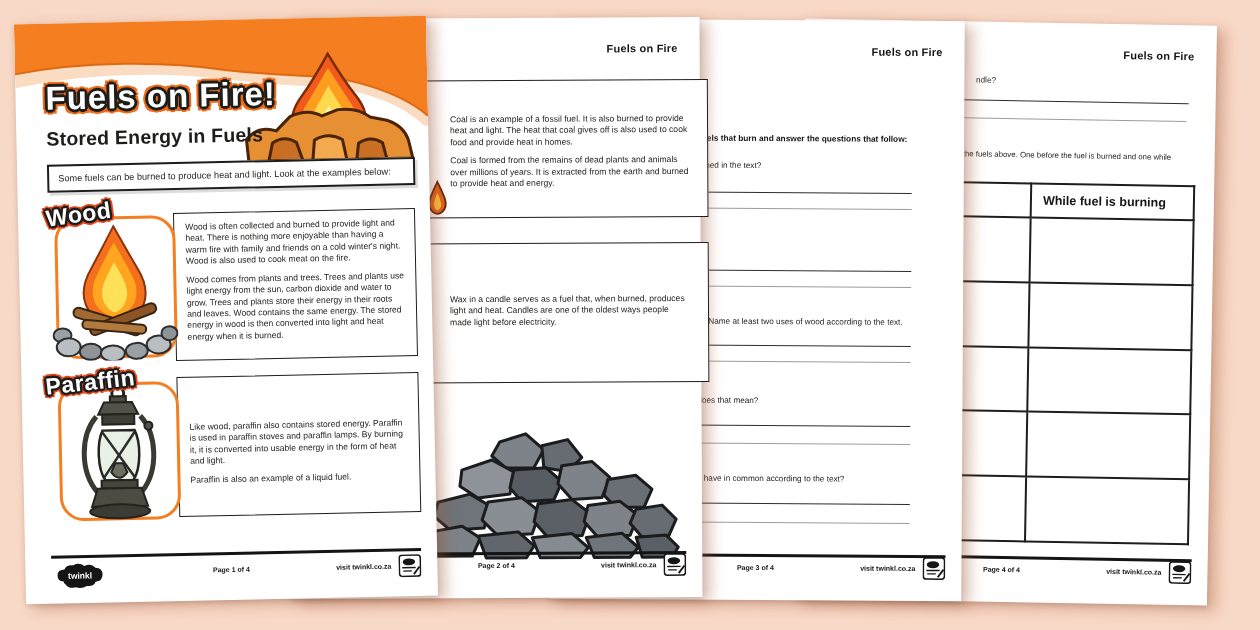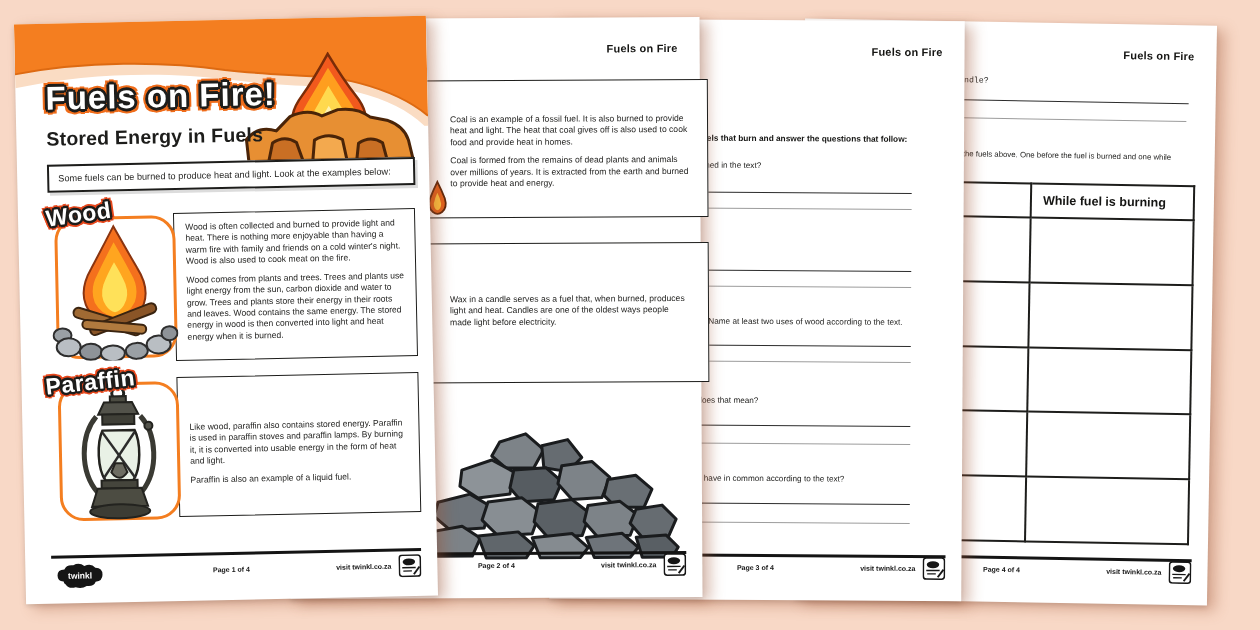--- a/index.html
+++ b/index.html
@@ -41,21 +41,21 @@
   table.q4 th{font-size:12.5px;font-weight:800;text-align:left;padding-left:11px;color:#151513;}
 </style>
 </head>
 <body>
 
 <div class="stage">
 
   <div class="page" style="left:800px;top:22px;transform:rotate(1deg);z-index:1;">
     <div class="ab smallhead" style="right:22px;top:25px;">Fuels on Fire</div>
 
-    <div class="ab frag" style="left:160px;top:54px;font-family:Liberation Mono, monospace;">ndle?</div>
+    <div class="ab frag" style="left:172px;top:54px;">ndle?</div>
     <div class="ab ln-b" style="left:20px;top:78px;width:365px;"></div>
     <div class="ab ln-g" style="left:20px;top:96px;width:363px;"></div>
 
     <div class="ab frag" style="left:160px;top:128px;font-size:7.8px;">the fuels above. One before the fuel is burned and one while</div>
 
     <table class="q4 ab" style="left:20px;top:160px;width:373px;height:360px;">
       <colgroup>
           <col style="width:208px">
           <col>
         </colgroup>

